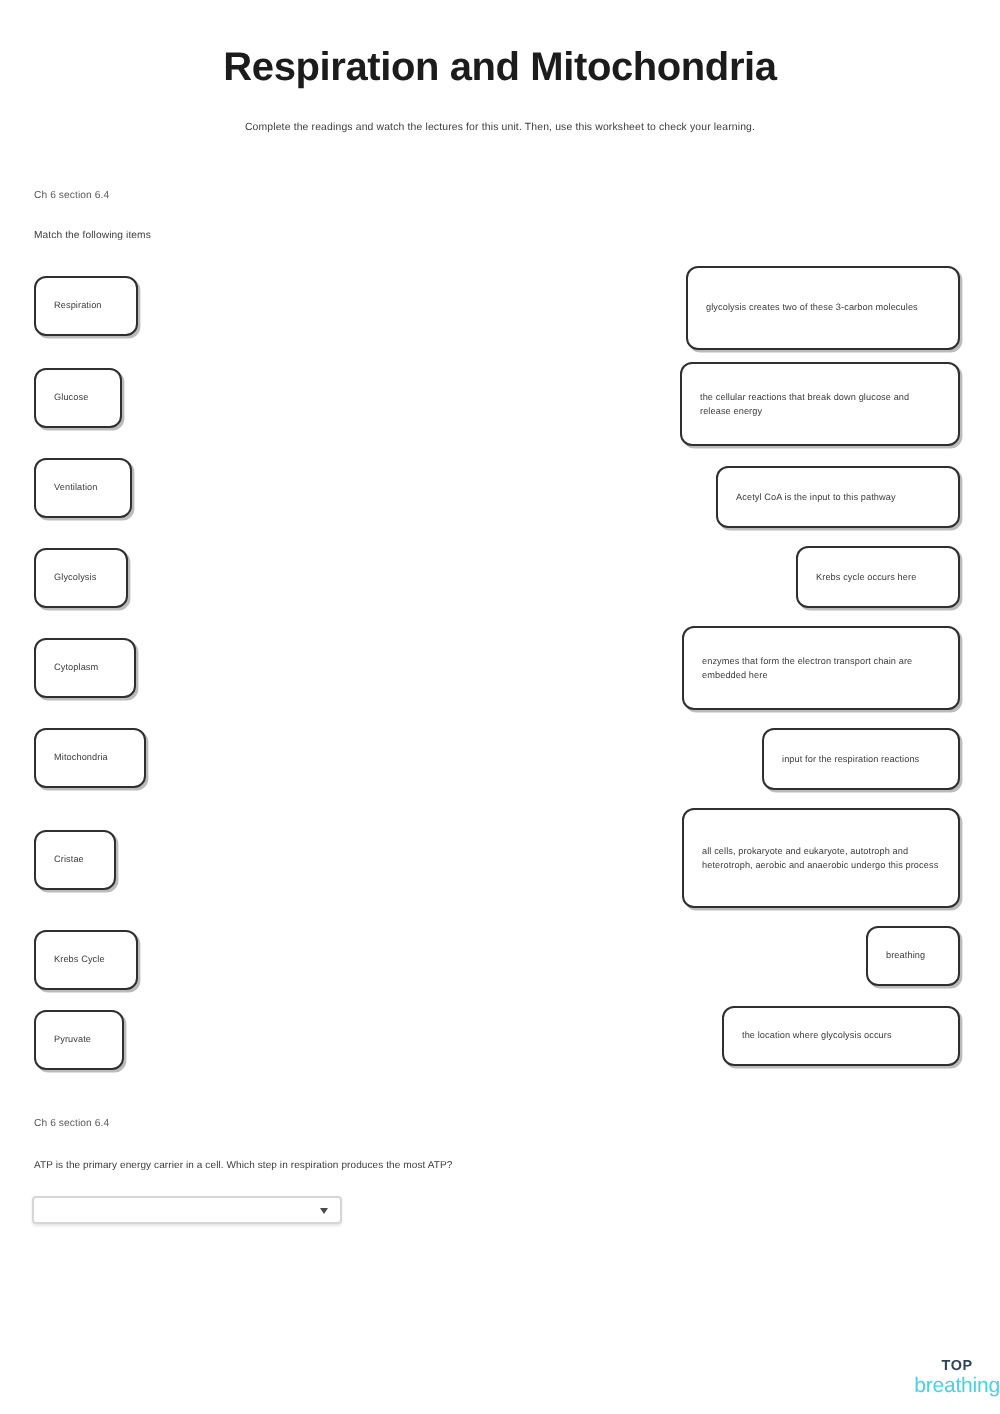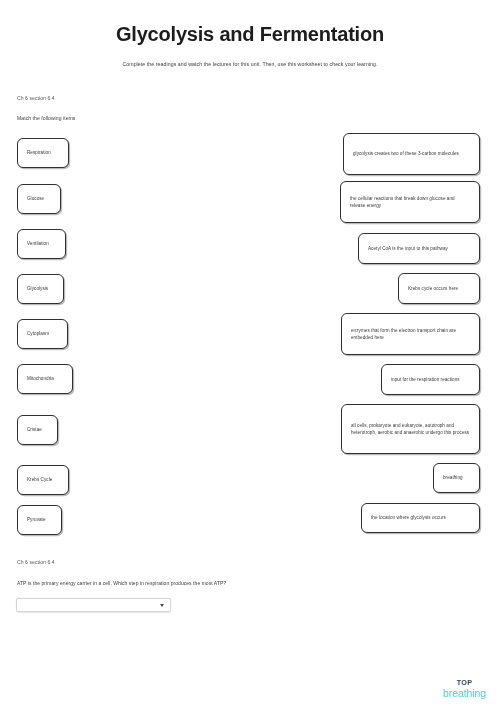--- a/index.html
+++ b/index.html
@@ -133,21 +133,21 @@
   .caret {
     width: 0; height: 0;
     border-left: 2.6px solid transparent;
     border-right: 2.6px solid transparent;
     border-top: 3.1px solid #4a4a4a;
   }
 
   
   .footer-logo {
     position: absolute;
-    right: 14px;
+    right: 0;
     bottom: 9px;
     text-align: center;
     line-height: 1;
   }
   .logo-top {
     font-size: 7.2px;
     font-weight: bold;
     color: #2e4558;
     letter-spacing: 0.3px;
     display: block;
@@ -159,21 +159,21 @@
     display: block;
     margin-top: 1.5px;
   }
 </style>
 </head>
 <body>
 
 <div class="page">
 
   <div class="header">
-    <h1 class="worksheet-title">Glycolysis and Fermentation</h1>
+    <h1 class="worksheet-title">Respiration and Mitochondria</h1>
     <p class="worksheet-subtitle">Complete the readings and watch the lectures for this unit. Then, use this worksheet to check your learning.</p>
   </div>
 
   <div id="section-match-meta" class="section-meta">Ch 6 section 6.4</div>
   <div id="section-match-prompt" class="section-prompt">Match the following items</div>
 
   <div class="match-area">
 
     <div class="match-col col-left">
       <div class="card" style="top:6px;   width:52px;  height:30px;">

